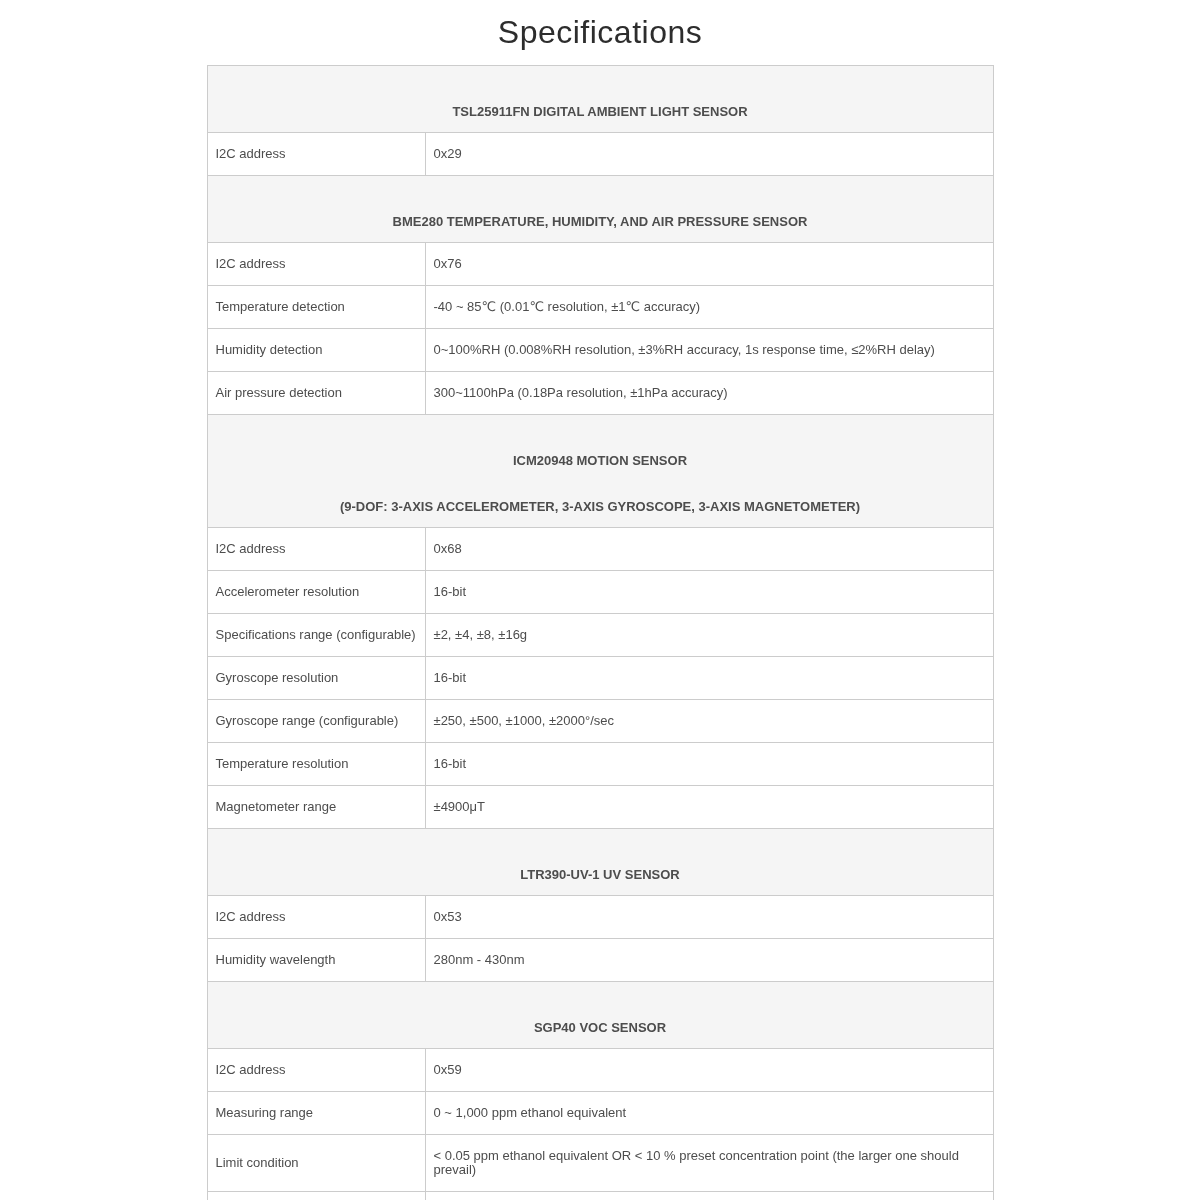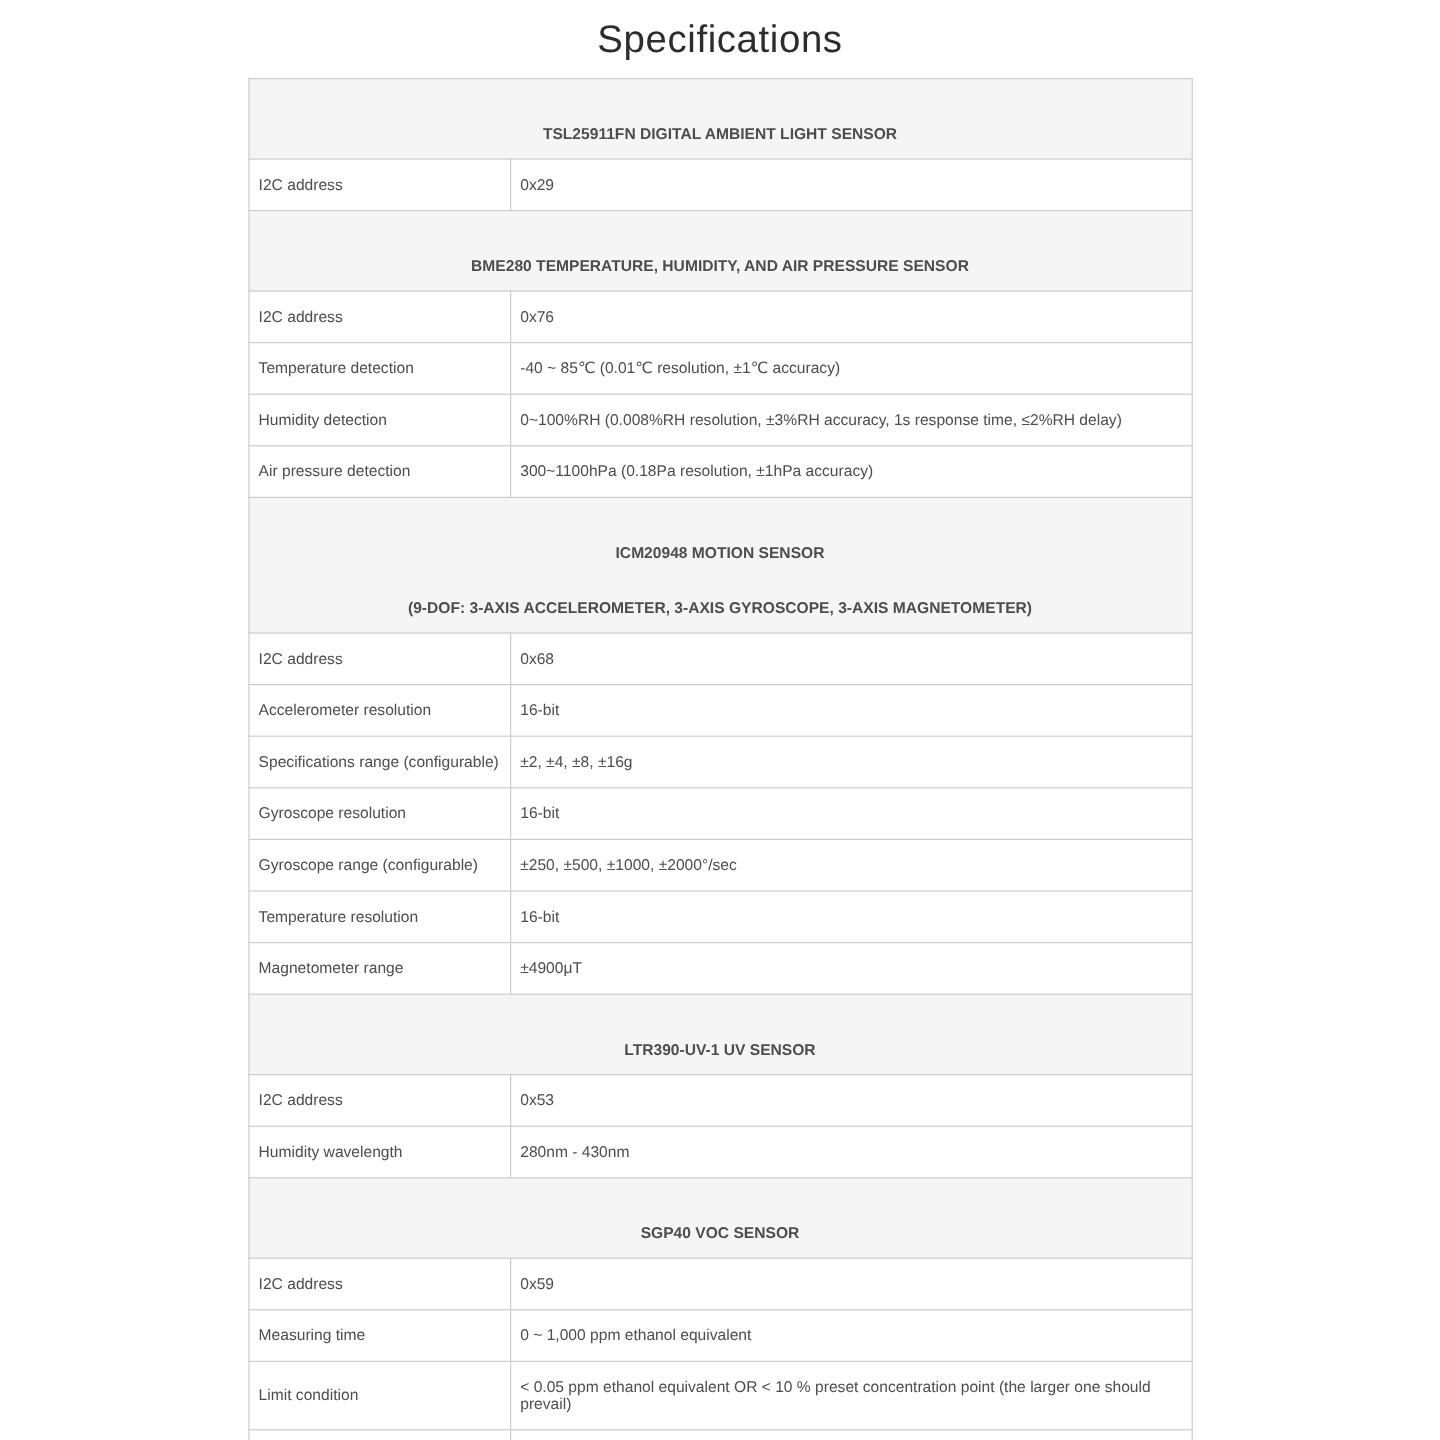--- a/index.html
+++ b/index.html
@@ -136,21 +136,21 @@
         <tr>
           <td colspan="2" class="section-header-cell">
             <div>SGP40 VOC SENSOR</div>
           </td>
         </tr>
         <tr>
           <td class="label-cell">I2C address</td>
           <td class="value-cell">0x59</td>
         </tr>
         <tr>
-          <td class="label-cell">Measuring time</td>
+          <td class="label-cell">Measuring range</td>
           <td class="value-cell">0 ~ 1,000 ppm ethanol equivalent</td>
         </tr>
         <tr>
           <td class="label-cell">Limit condition</td>
           <td class="value-cell">&lt; 0.05 ppm ethanol equivalent OR &lt; 10 % preset concentration point (the larger one should prevail)</td>
         </tr>
         <tr>
           <td class="label-cell">Start time</td>
           <td class="value-cell">&lt; 60 s</td>
         </tr>

